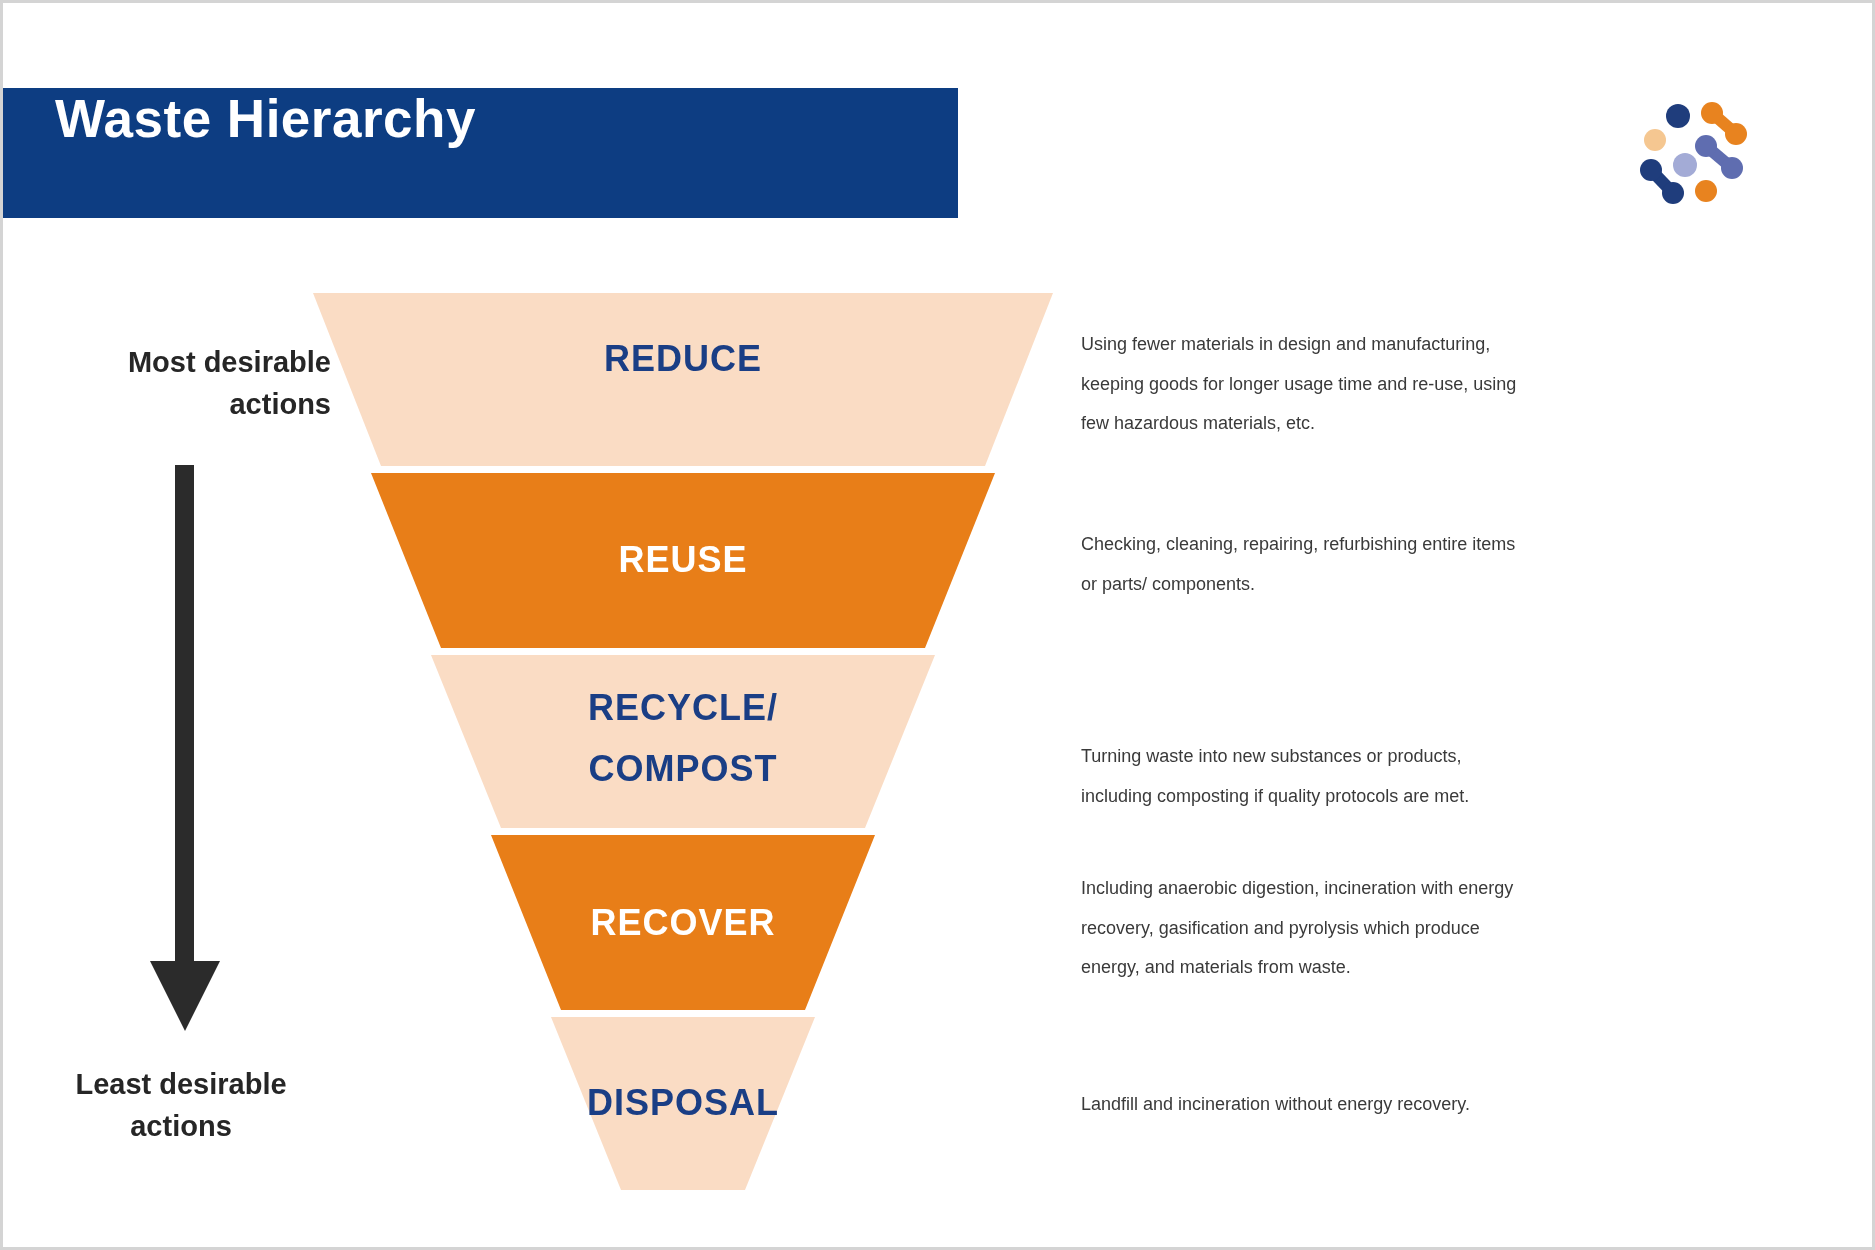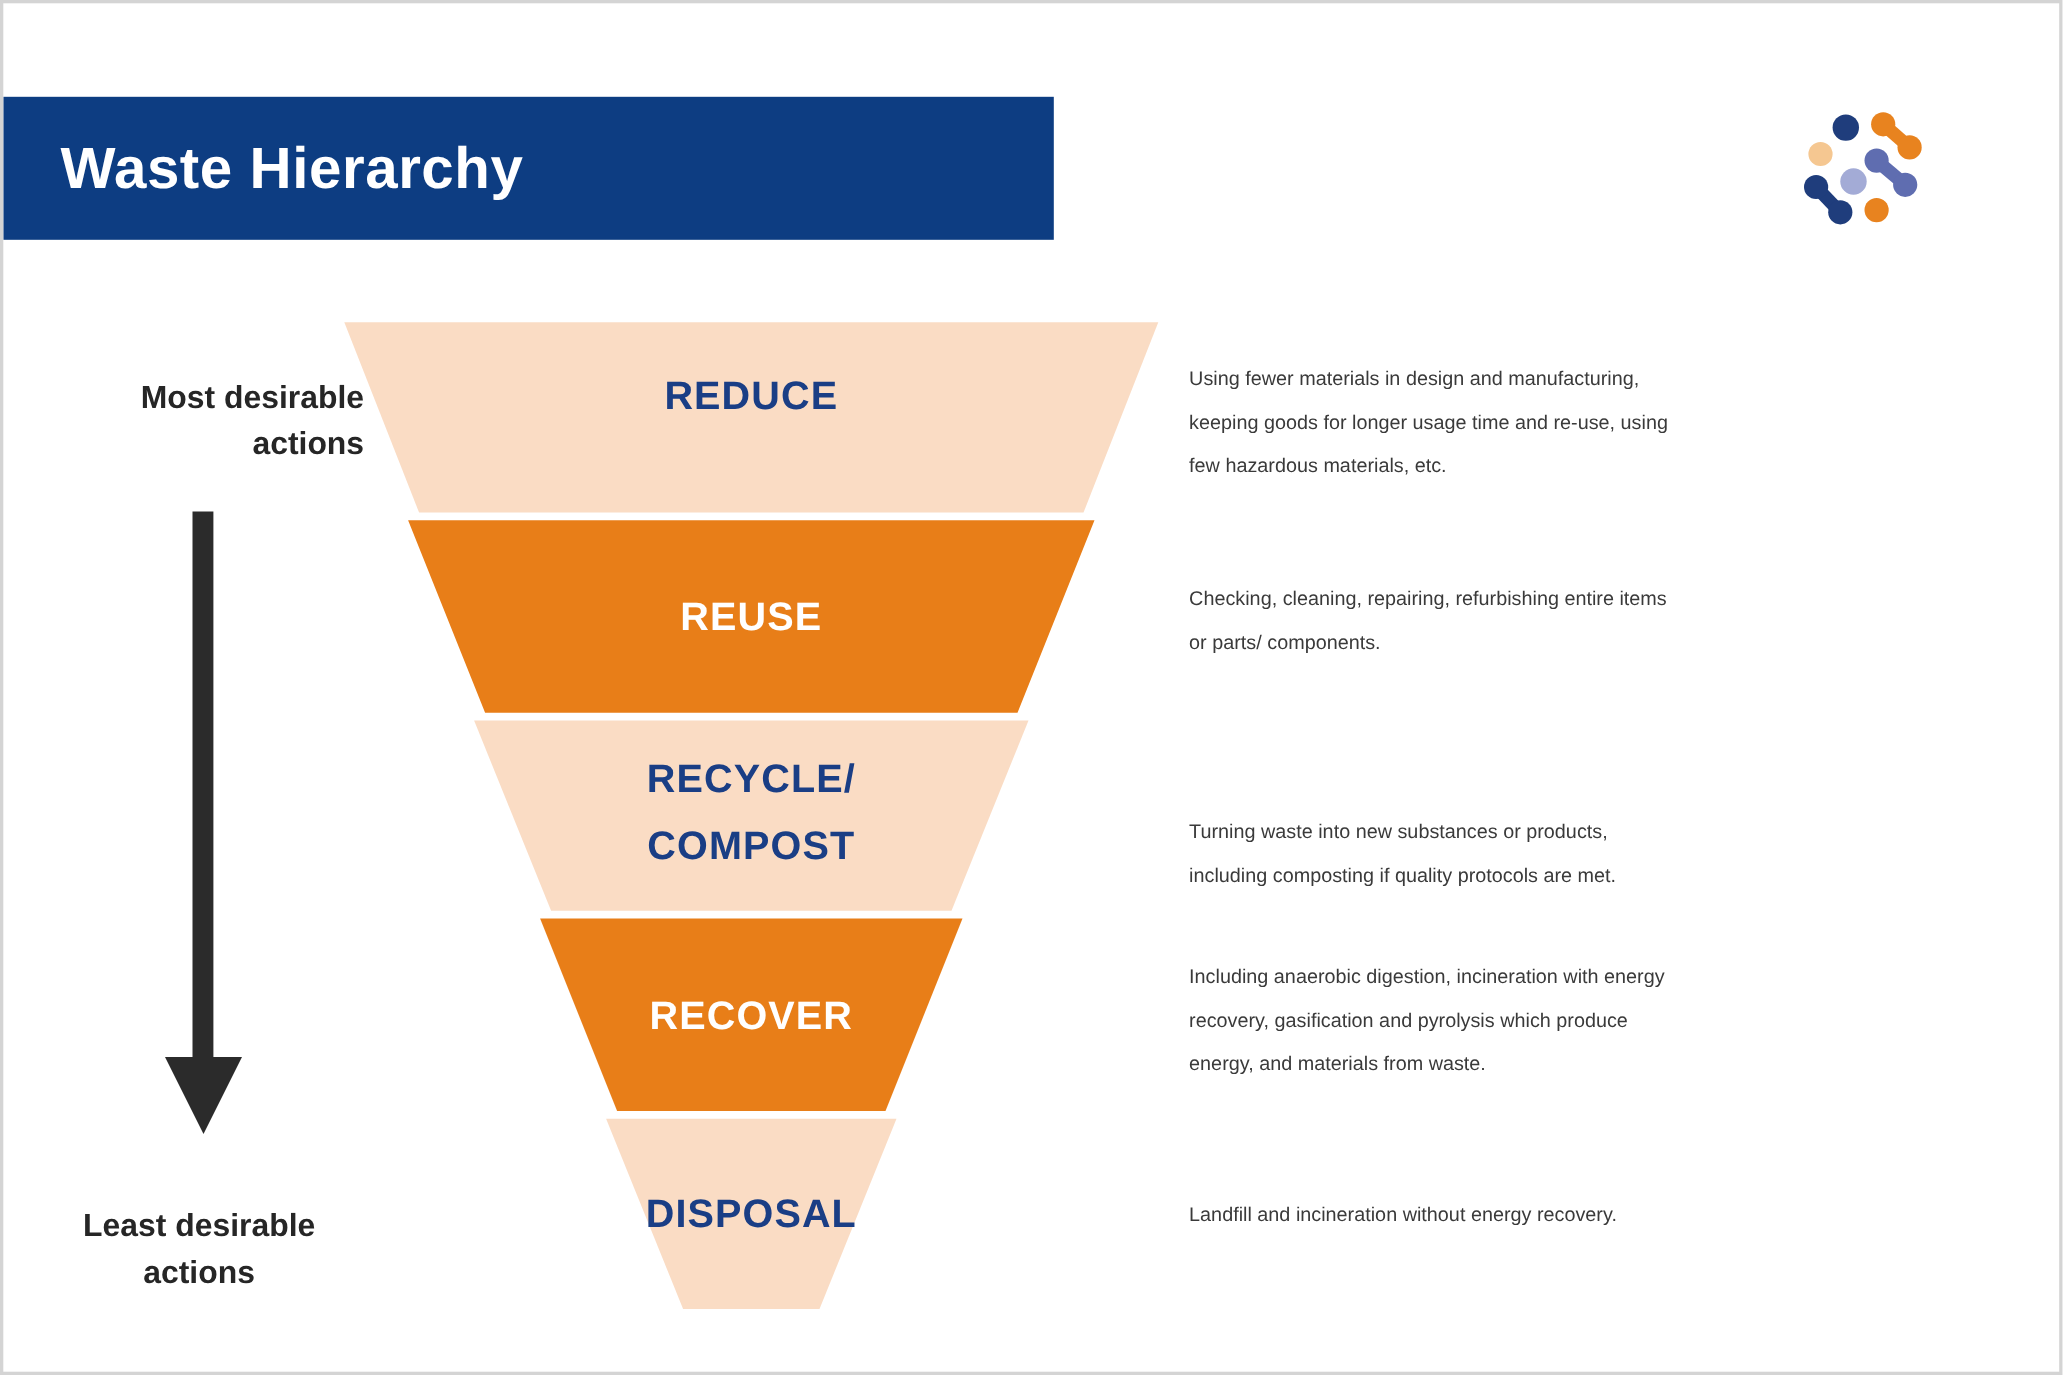--- a/index.html
+++ b/index.html
@@ -16,21 +16,21 @@
 
   
   .title-bar {
     position: absolute;
     left: 0;
     top: 85px;
     width: 955px;
     height: 130px;
     background: #0d3d82;
     display: flex;
-    align-items: center;
+    align-items: flex-start;
     padding-left: 52px;
   }
   .title-bar h1 {
     margin: 0;
     color: #ffffff;
     font-size: 53px;
     font-weight: bold;
     letter-spacing: 0.5px;
   }
 
@@ -59,21 +59,21 @@
     position: absolute;
     width: 300px;
     text-align: center;
     font-weight: bold;
     font-size: 29px;
     line-height: 42px;
     color: #262626;
     white-space: pre-line;
   }
   .side-label.most  { left: 28px; top: 338px; text-align: right; }
-  .side-label.least { left: 28px; top: 1060px; margin-top: 31px; }
+  .side-label.least { left: 28px; top: 1060px; }
 
   
   .arrow-shaft {
     position: absolute;
     left: 172px;
     top: 462px;
     width: 19px;
     height: 496px;
     background: #2b2b2b;
   }

